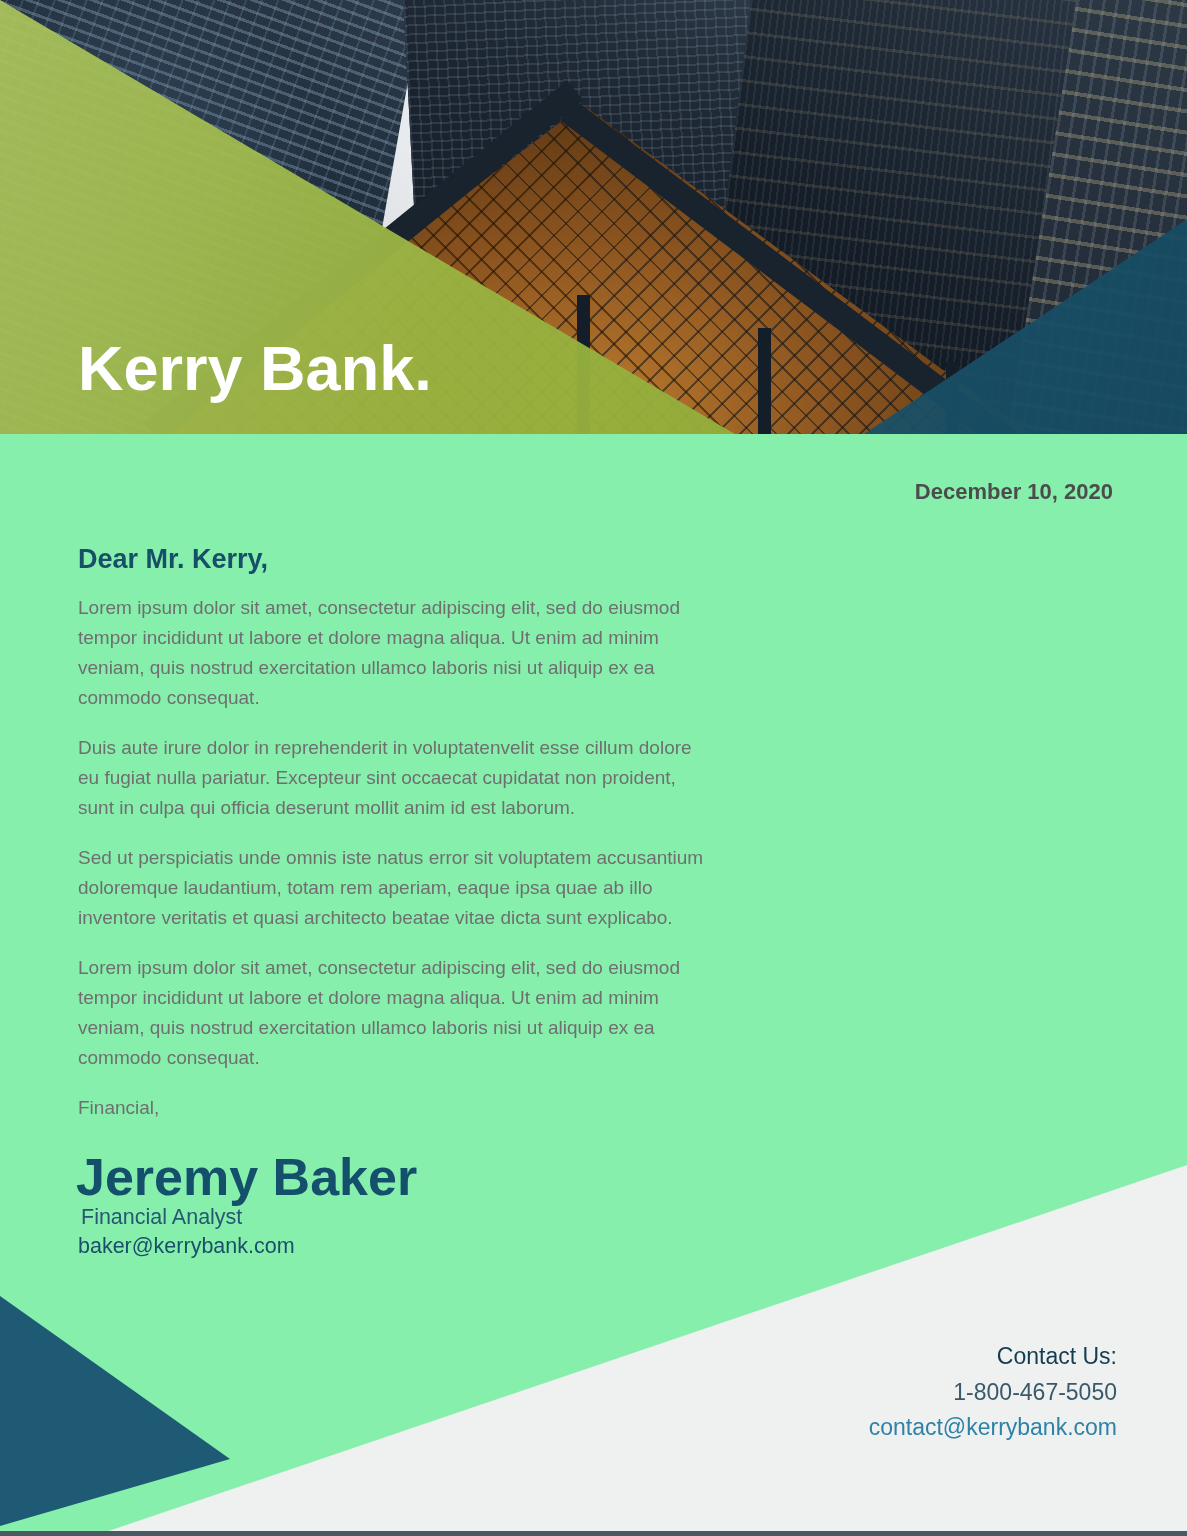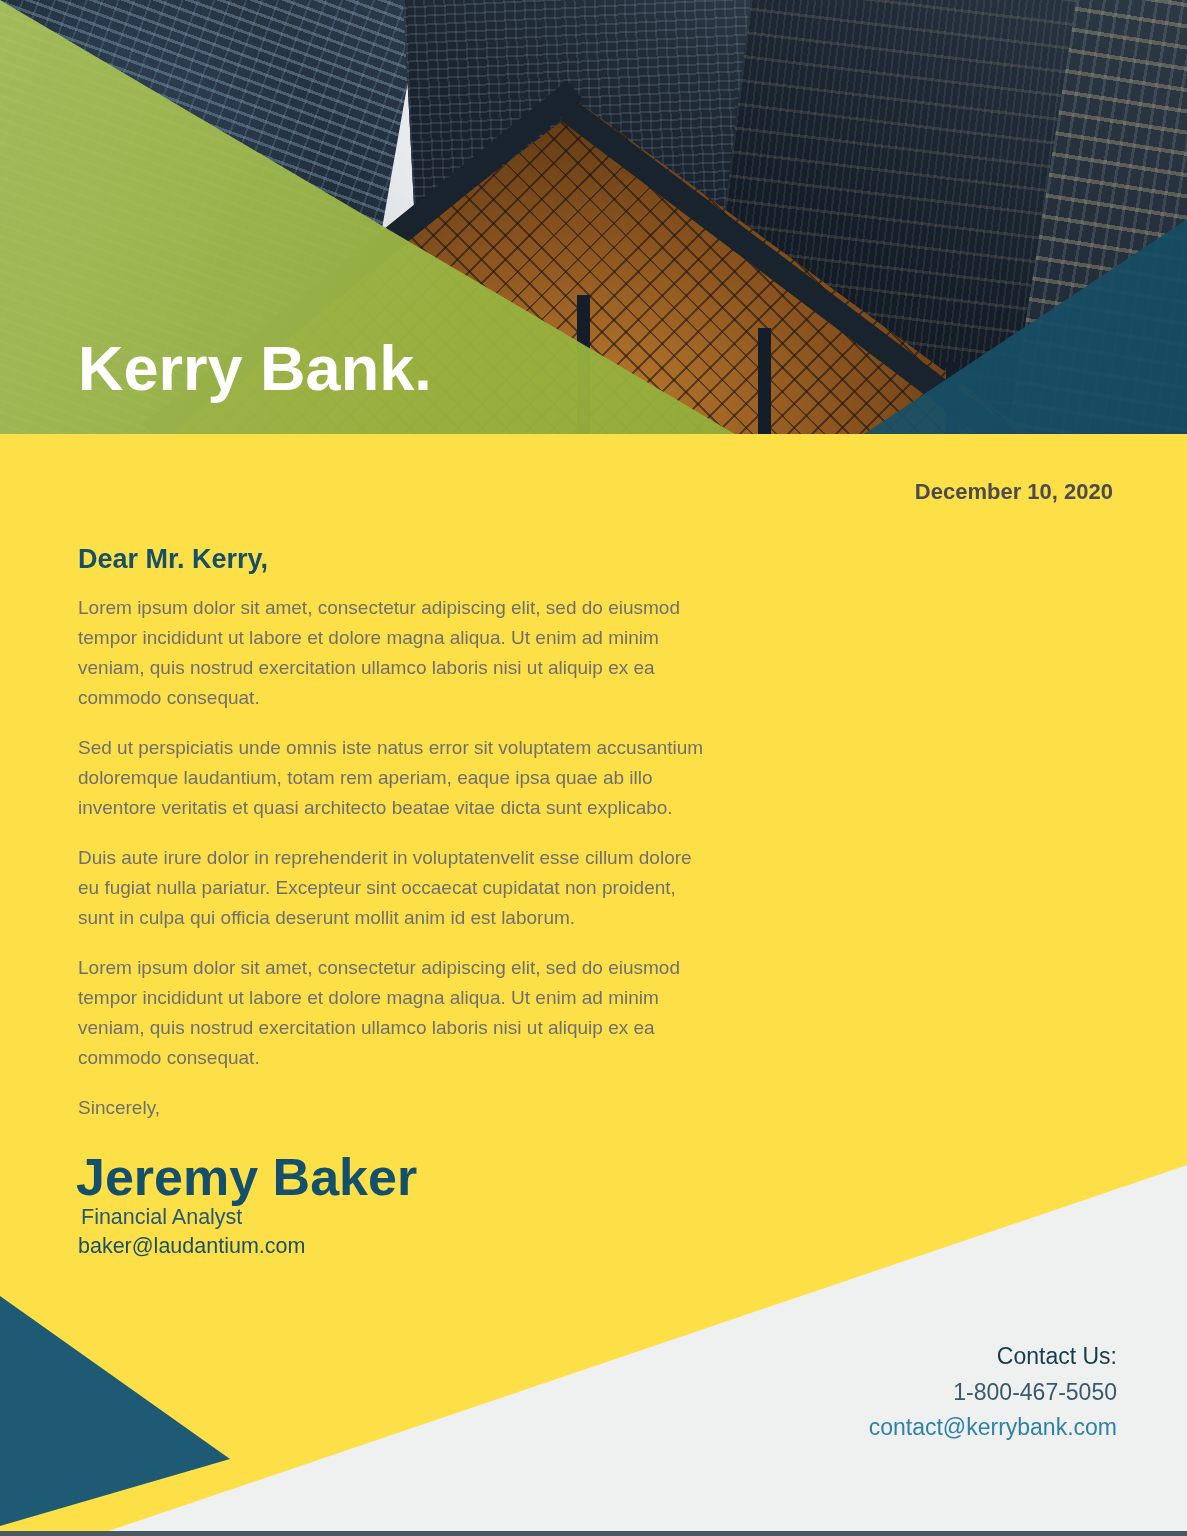--- a/index.html
+++ b/index.html
@@ -1,18 +1,18 @@
 <!DOCTYPE html>
 <html><head>
 <meta charset="utf-8">
 <style>
   html,body{margin:0;padding:0;background:#ffffff;}
   #page{
     position:relative;width:1187px;height:1536px;margin:0 auto;
-    background:#fde047;overflow:hidden;
+    background:#86efac;overflow:hidden;
     font-family:"Liberation Sans",sans-serif;
   }
   
   #header{
     position:absolute;left:0;top:0;width:1187px;height:434px;overflow:hidden;
     background:
       radial-gradient(ellipse at 48% 30%, rgba(255,255,255,.75) 0%, rgba(255,255,255,0) 55%),
       linear-gradient(100deg,#b3bac4 0%,#ccd1d7 28%,#e3e6e9 52%,#c7ccd3 72%,#a9b2bc 100%);
   }
   .bld{position:absolute;}
@@ -147,36 +147,36 @@
   </div>
 
   <div id="date-line">December 10, 2020</div>
   <div id="greeting">Dear Mr. Kerry,</div>
 
   <div id="letter-body">
     <p>Lorem ipsum dolor sit amet, consectetur adipiscing elit, sed do eiusmod
 tempor incididunt ut labore et dolore magna aliqua. Ut enim ad minim
 veniam, quis nostrud exercitation ullamco laboris nisi ut aliquip ex ea
 commodo consequat.</p>
+    <p>Duis aute irure dolor in reprehenderit in voluptatenvelit esse cillum dolore
+eu fugiat nulla pariatur. Excepteur sint occaecat cupidatat non proident,
+sunt in culpa qui officia deserunt mollit anim id est laborum.</p>
     <p>Sed ut perspiciatis unde omnis iste natus error sit voluptatem accusantium
 doloremque laudantium, totam rem aperiam, eaque ipsa quae ab illo
 inventore veritatis et quasi architecto beatae vitae dicta sunt explicabo.</p>
-    <p>Duis aute irure dolor in reprehenderit in voluptatenvelit esse cillum dolore
-eu fugiat nulla pariatur. Excepteur sint occaecat cupidatat non proident,
-sunt in culpa qui officia deserunt mollit anim id est laborum.</p>
     <p>Lorem ipsum dolor sit amet, consectetur adipiscing elit, sed do eiusmod
 tempor incididunt ut labore et dolore magna aliqua. Ut enim ad minim
 veniam, quis nostrud exercitation ullamco laboris nisi ut aliquip ex ea
 commodo consequat.</p>
-    <p id="closing">Sincerely,</p>
+    <p id="closing">Financial,</p>
   </div>
 
   <div id="sig-name">Jeremy Baker</div>
   <div id="sig-role">Financial Analyst</div>
-  <a href="#" id="sig-email">baker@laudantium.com</a>
+  <a href="#" id="sig-email">baker@kerrybank.com</a>
 
   <div id="footer-gray"></div>
   <div id="footer-teal"></div>
   <div id="bottom-bar"></div>
 
   <div id="contact-block">
     <div id="contact-heading">Contact Us:</div>
     <span class="contact-line" id="contact-phone">1-800-467-5050</span>
     <a href="#" class="contact-line" id="contact-email">contact@kerrybank.com</a>
   </div>

